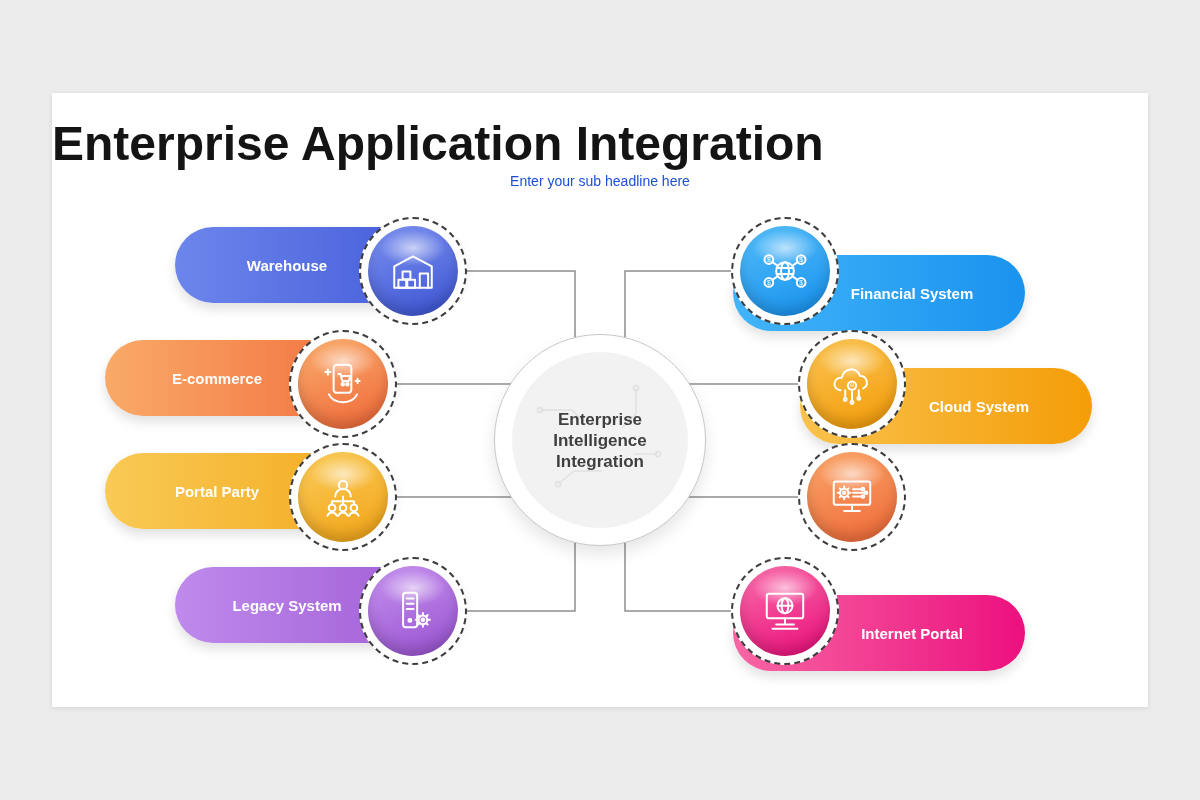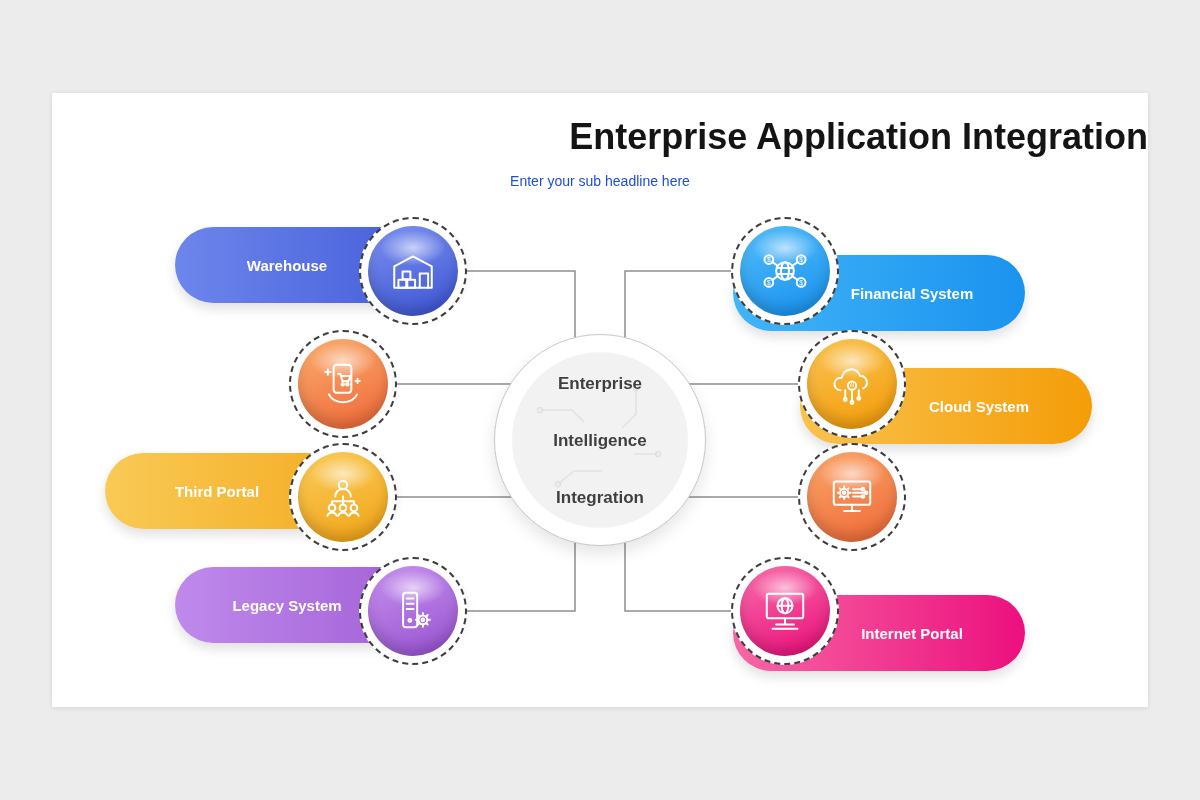--- a/index.html
+++ b/index.html
@@ -10,37 +10,37 @@
     position:relative;
     overflow:hidden;
   }
   .slide {
     position:absolute; left:52px; top:93px; width:1096px; height:614px;
     background:#ffffff;
     box-shadow:0 1px 5px rgba(0,0,0,.10);
   }
   .title {
     position:absolute; top:23px; left:0; width:100%;
-    text-align:right; font-size:36px; font-weight:700; color:#141414;
+    text-align:left; font-size:48px; font-weight:700; color:#141414;
   }
   .subtitle {
     position:absolute; top:80px; left:0; width:100%;
     text-align:center; font-size:14px; color:#1d4ed8;
   }
   .connectors { position:absolute; left:0; top:0; width:1096px; height:614px; z-index:1; }
   .center-node {
     position:absolute; left:442px; top:241px; width:212px; height:212px;
     border-radius:50%; background:#ffffff; border:1px solid #c8c8c8;
     box-shadow:0 8px 16px rgba(0,0,0,.10);
     display:flex; align-items:center; justify-content:center; z-index:2;
   }
   .center-inner {
     width:176px; height:176px; border-radius:50%; background:#f2f2f2;
     display:flex; flex-direction:column; align-items:center; justify-content:center;
-    position:relative; overflow:hidden;gap:36px;
+    position:relative; overflow:hidden;
   }
   .center-pattern { position:absolute; left:0; top:0; }
   .center-line { position:relative; font-size:17px; font-weight:700; color:#3f3f3f; line-height:21px; }
   .pill {
     position:absolute; height:76px; width:290px; border-radius:44px;
     display:flex; align-items:center; z-index:2;
     color:#ffffff; font-weight:700; font-size:15px;
     box-shadow:0 6px 12px rgba(0,0,0,.12);
   }
   .pill.right-side { width:292px;margin-top:28px; }
@@ -112,36 +112,39 @@
       <svg width="50" height="50" viewBox="0 0 48 48" fill="none" stroke="#ffffff" stroke-width="2" stroke-linecap="round" stroke-linejoin="round">
         <path d="M6 40 V19.5 L24 10 L42 19.5 V40 H6 Z"></path>
         <rect x="10" y="32.5" width="7.5" height="7.5"></rect>
         <rect x="18.5" y="32.5" width="7.5" height="7.5"></rect>
         <rect x="14" y="24.5" width="7.5" height="7.5"></rect>
         <path d="M30.5 40 V26.5 H38.5 V40"></path>
       </svg>
     </div>
   </div>
 
+  <div class="pill left-side" style="left: 53px; top: 247px; background: linear-gradient(90deg, rgb(249, 170, 104), rgb(241, 106, 58));">
+    <span class="label">E-commerce</span>
+  </div>
   <div class="icon-ring" style="left:237px; top:237px;">
     <div class="icon-circle" style="background: linear-gradient(160deg, rgb(250, 175, 112), rgb(239, 102, 54));">
       <svg width="50" height="50" viewBox="0 0 48 48" fill="none" stroke="#ffffff" stroke-width="2" stroke-linecap="round" stroke-linejoin="round">
         <rect x="15" y="5.5" width="17" height="27" rx="3"></rect>
         <path d="M19.5 14.5 h2.2 l1.6 6.5 h6.2 l1.6 -4.8 h-8.6"></path>
         <circle cx="23.8" cy="24.2" r="1.2"></circle>
         <circle cx="28.2" cy="24.2" r="1.2"></circle>
         <path d="M10.5 34 q3.5 7.5 13.5 7.5 q10 0 13.5 -7.5"></path>
         <path d="M9.5 10 v5 M7 12.5 h5"></path>
         <path d="M38 19 v4 M36 21 h4"></path>
       </svg>
     </div>
   </div>
 
   <div class="pill left-side" style="left: 53px; top: 360px; background: linear-gradient(90deg, rgb(249, 202, 85), rgb(243, 167, 27));">
-    <span class="label">Third Portal</span>
+    <span class="label">Portal Party</span>
   </div>
   <div class="icon-ring" style="left:237px; top:350px;">
     <div class="icon-circle" style="background: linear-gradient(160deg, rgb(250, 204, 92), rgb(242, 163, 20));">
       <svg width="50" height="50" viewBox="0 0 48 48" fill="none" stroke="#ffffff" stroke-width="2" stroke-linecap="round" stroke-linejoin="round">
         <circle cx="24" cy="12.5" r="4"></circle>
         <path d="M16.5 23.5 a7.5 7.5 0 0 1 15 0"></path>
         <path d="M24 23.5 V28 M13.5 28 H34.5 M13.5 28 V31 M34.5 28 V31 M24 28 V31"></path>
         <circle cx="13.5" cy="34.5" r="3.2"></circle>
         <circle cx="24" cy="34.5" r="3.2"></circle>
         <circle cx="34.5" cy="34.5" r="3.2"></circle>

